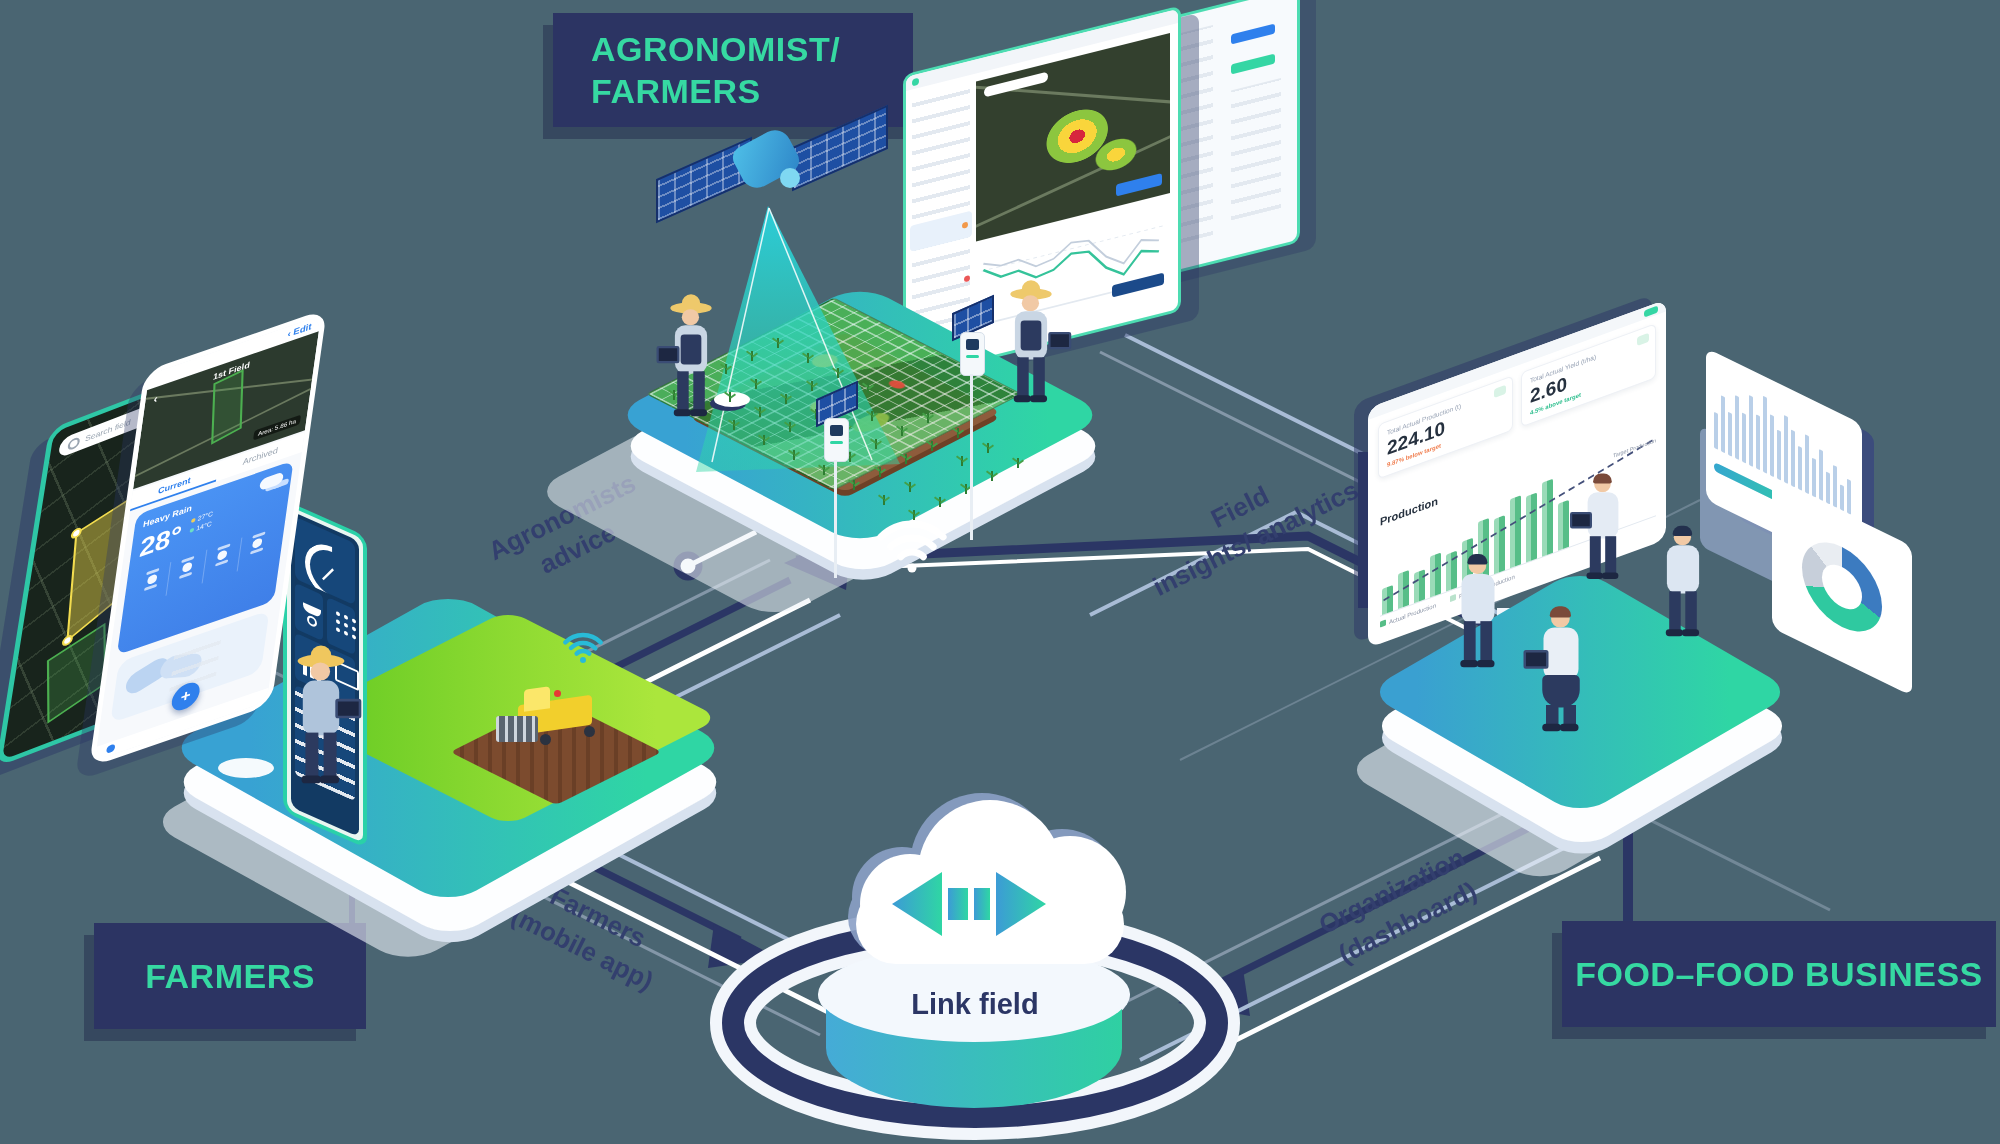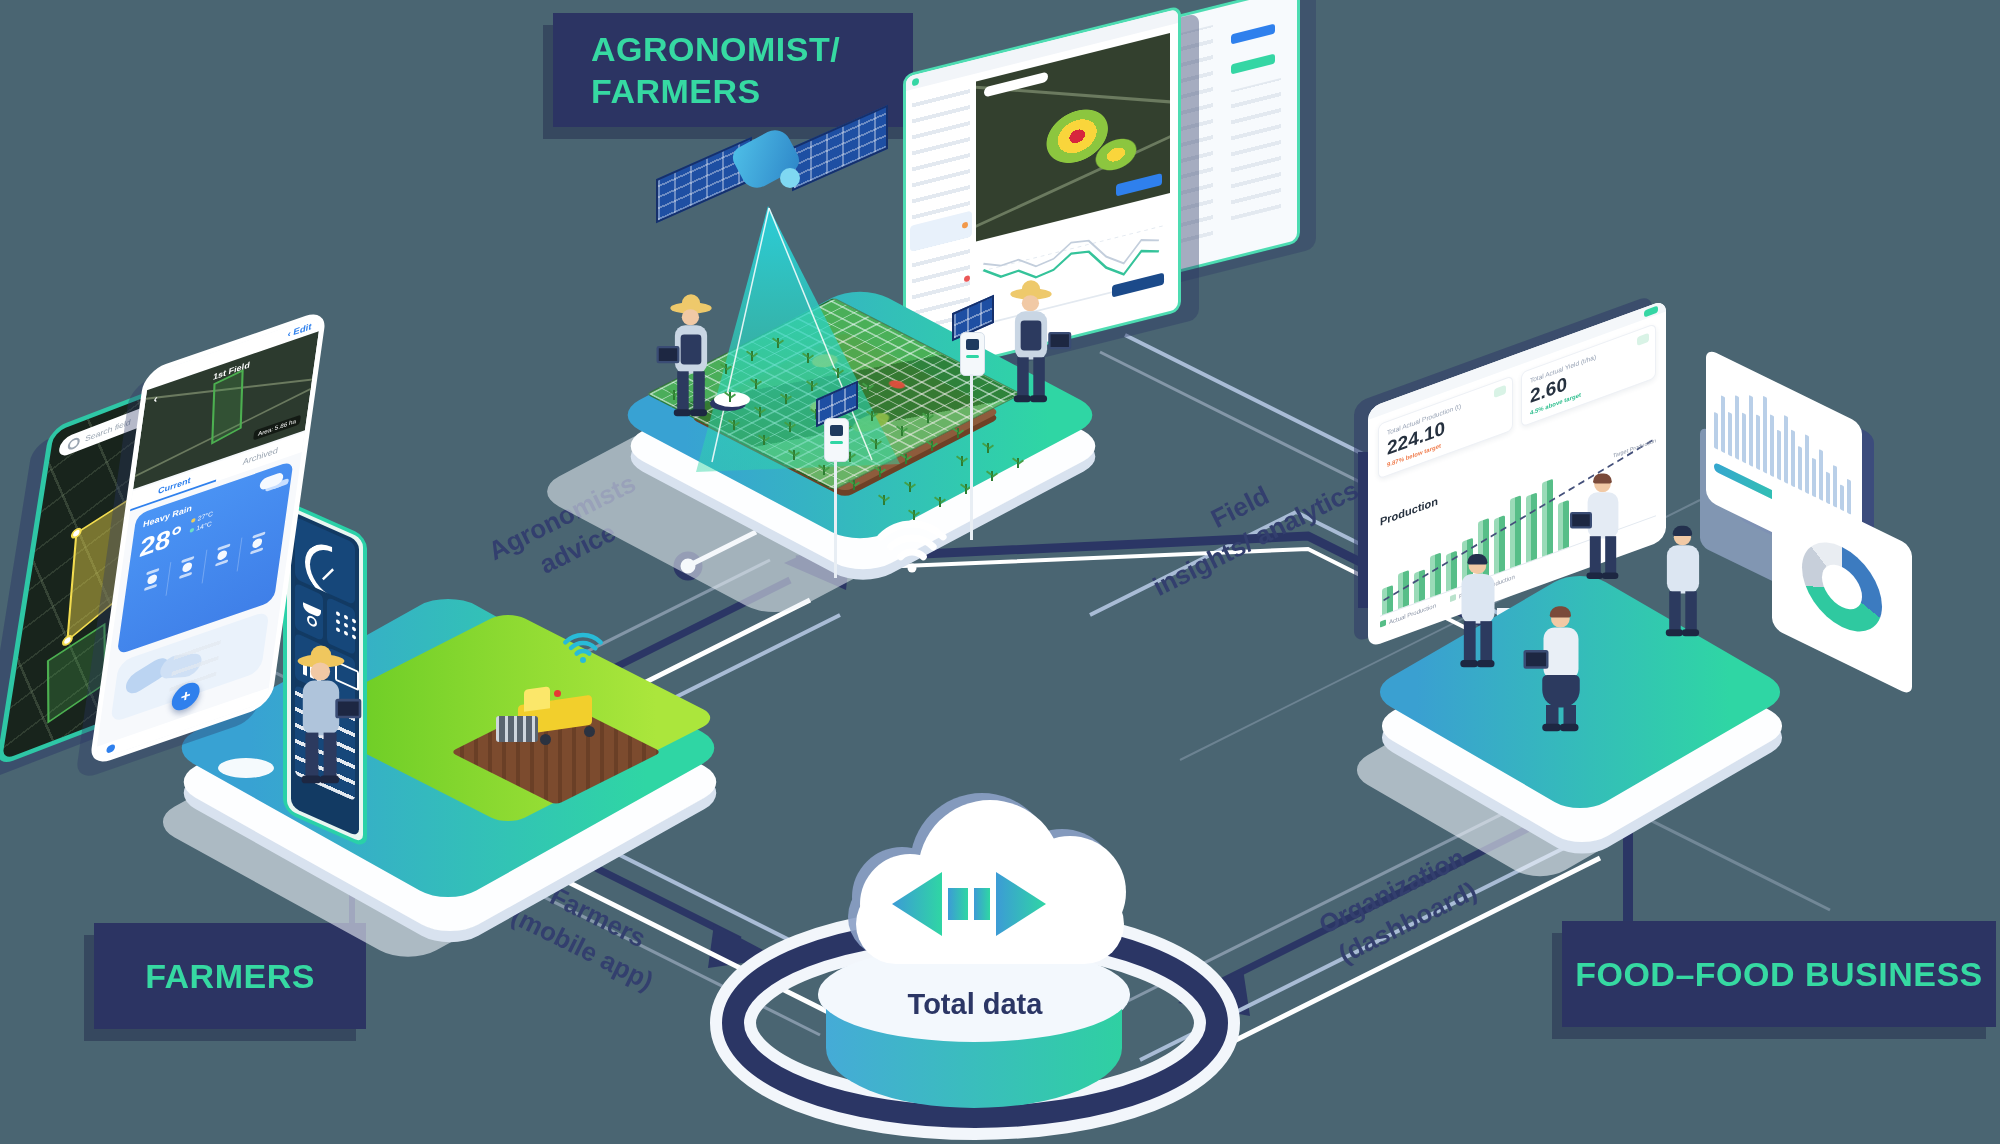--- a/index.html
+++ b/index.html
@@ -583,14 +583,14 @@
         <circle cx="240" cy="140" r="56"></circle>
       <rect x="26" y="132" width="268" height="80" rx="40"></rect>
     </g>
     <g fill="url(#arrG)">
       <polygon points="62,152 112,120 112,184"></polygon>
       <rect x="118" y="136" width="20" height="32"></rect>
       <rect x="144" y="136" width="16" height="32"></rect>
       <polygon points="216,152 166,120 166,184"></polygon>
     </g>
   </svg>
-  <div class="abs" style="left:885px;top:988px;width:180px;text-align:center;font-size:29px;font-weight:bold;color:#2B3665">Total data</div>
+  <div class="abs" style="left:885px;top:988px;width:180px;text-align:center;font-size:29px;font-weight:bold;color:#2B3665">Link field</div>
 </div>
 
 </body></html>

